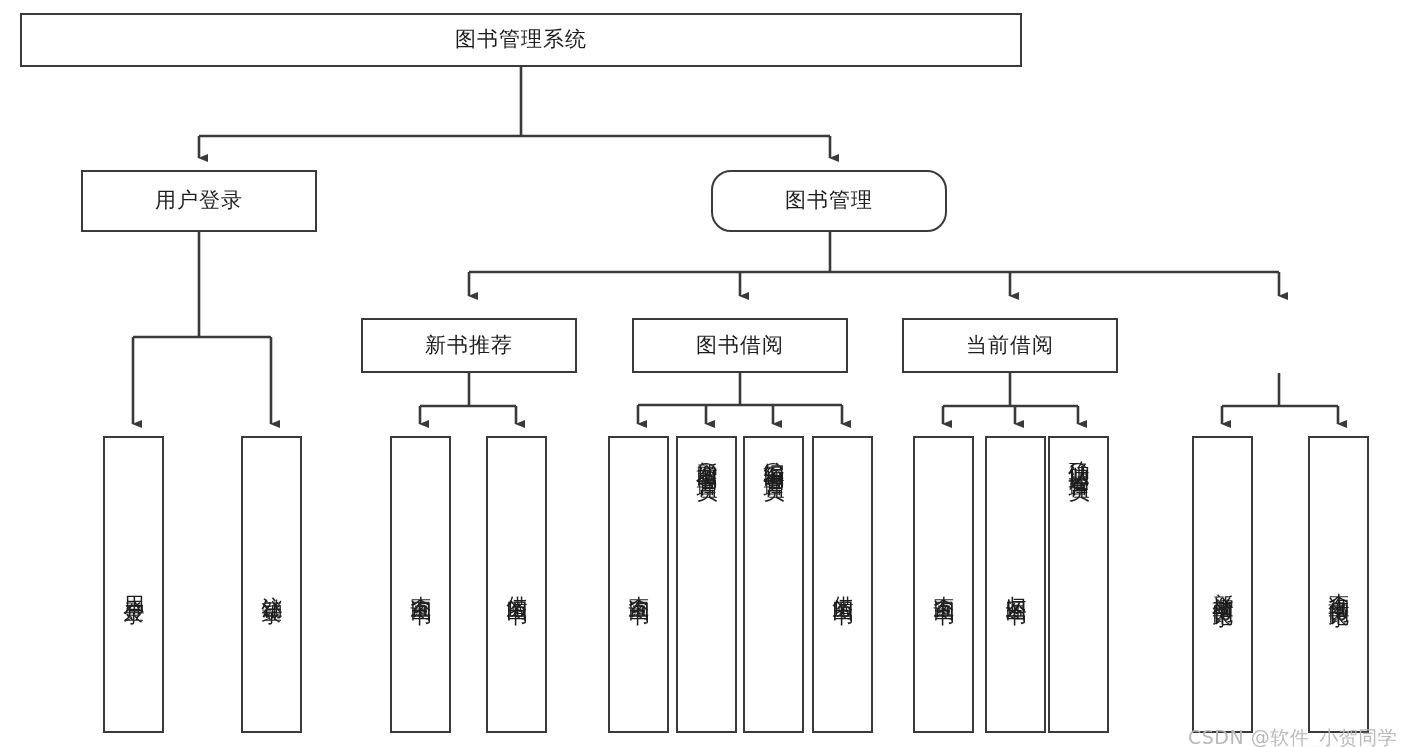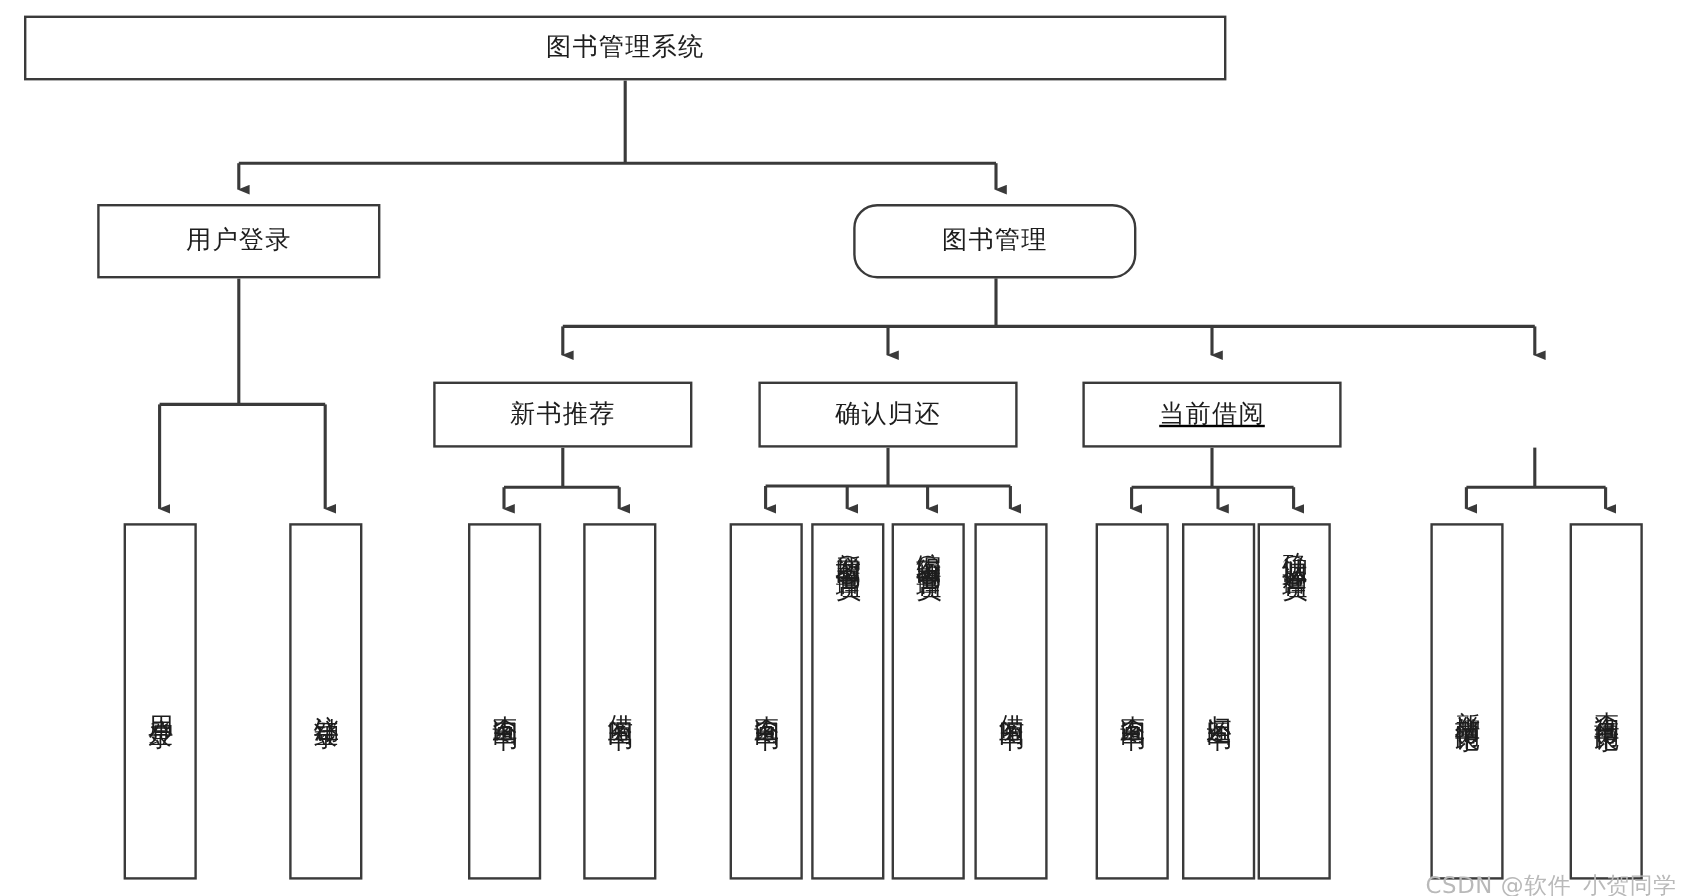--- a/index.html
+++ b/index.html
@@ -143,23 +143,23 @@
     <span class="node-label-h">用户登录</span>
   </div>
   <div class="node-box" style="left:711px; top:170px; width:236px; height:62px;border-radius:20px;">
     <span class="node-label-h">图书管理</span>
   </div>
 
   <div class="node-box" style="left:361px; top:318px; width:216px; height:55px;">
     <span class="node-label-h">新书推荐</span>
   </div>
   <div class="node-box" style="left:632px; top:318px; width:216px; height:55px;">
-    <span class="node-label-h">确认归还</span>
-  </div>
-  <div class="node-box" style="left:902px; top:318px; width:216px; height:55px;text-decoration:underline;">
+    <span class="node-label-h">图书借阅</span>
+  </div>
+  <div class="node-box" style="left:902px; top:318px; width:216px; height:55px;">
     <span class="node-label-h">当前借阅</span>
   </div>
 
   <div class="leaf-box centered" style="left:103px; top:436px; width:61px; height:297px;">
     <span class="leaf-label-v">用户登录</span>
   </div>
   <div class="leaf-box centered" style="left:241px; top:436px; width:61px; height:297px;">
     <span class="leaf-label-v">注销登录</span>
   </div>
 

